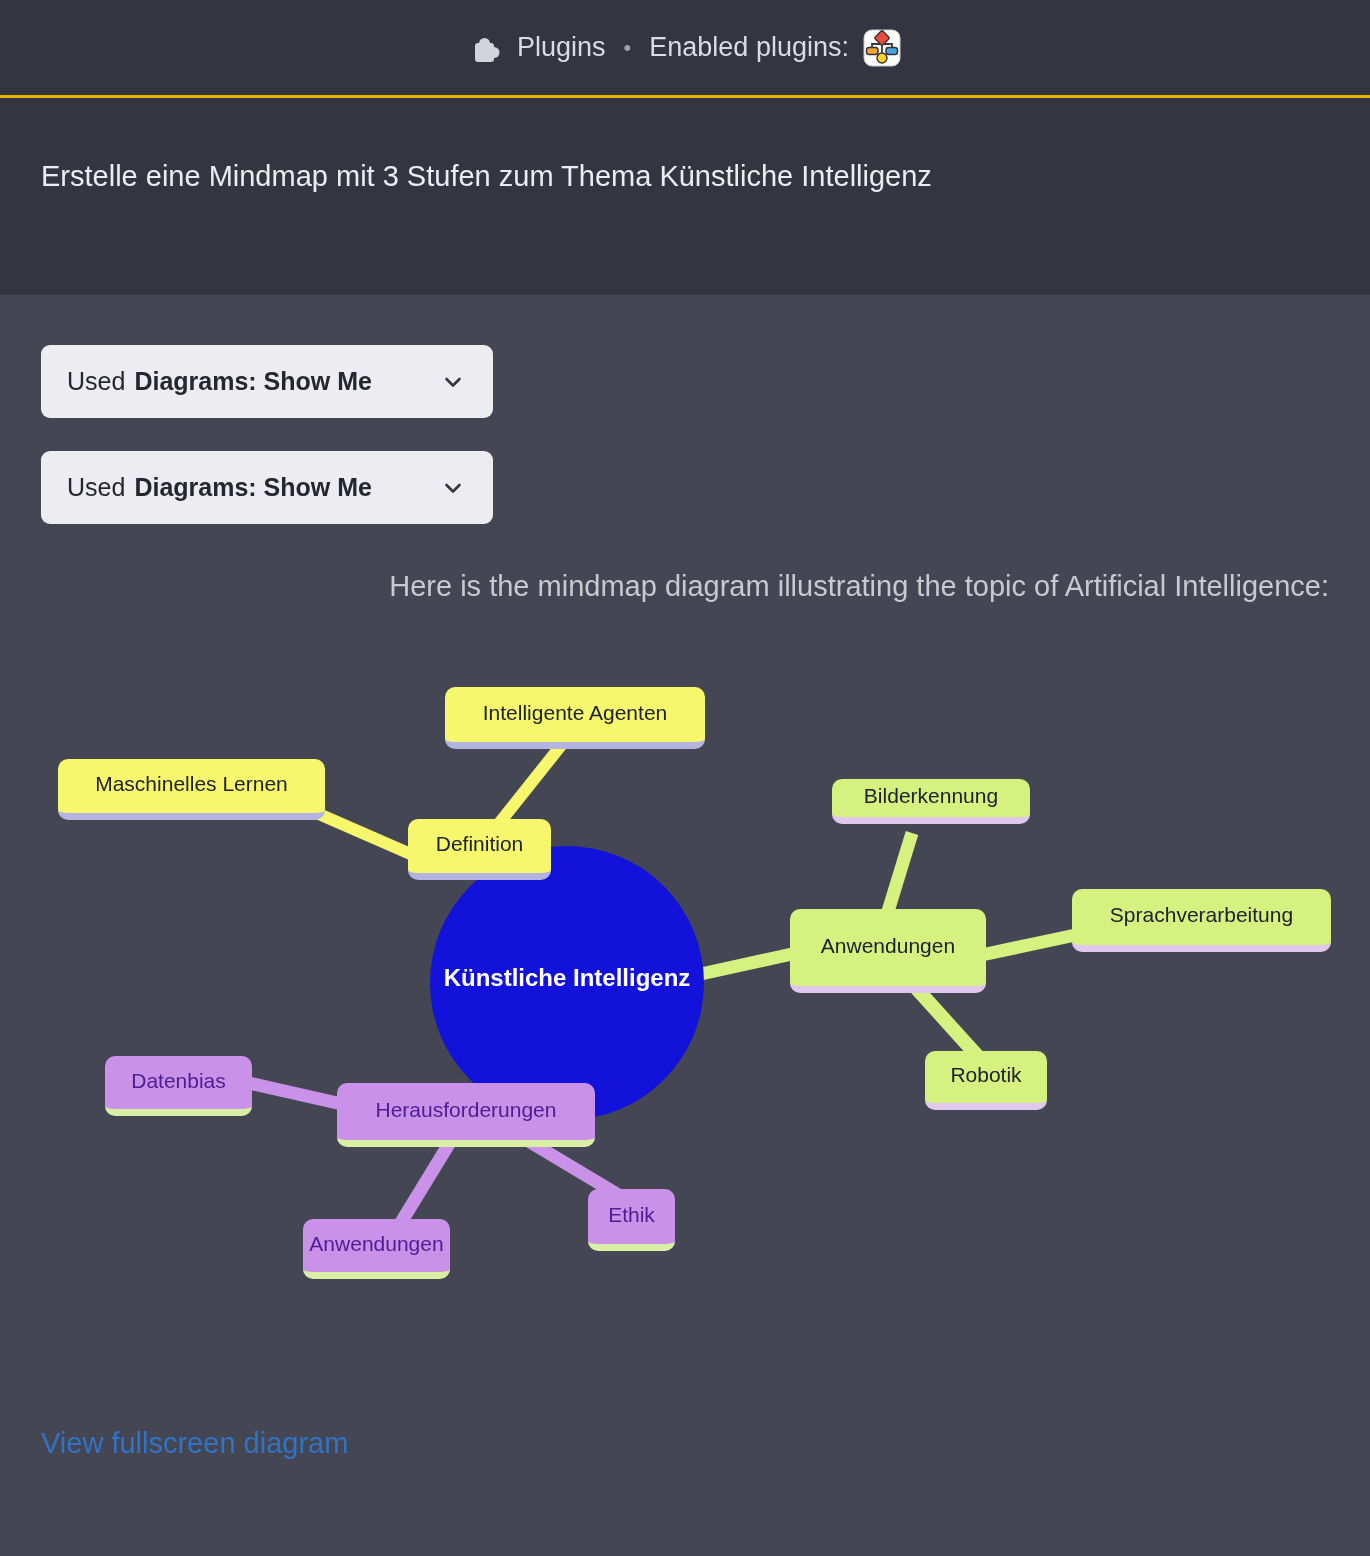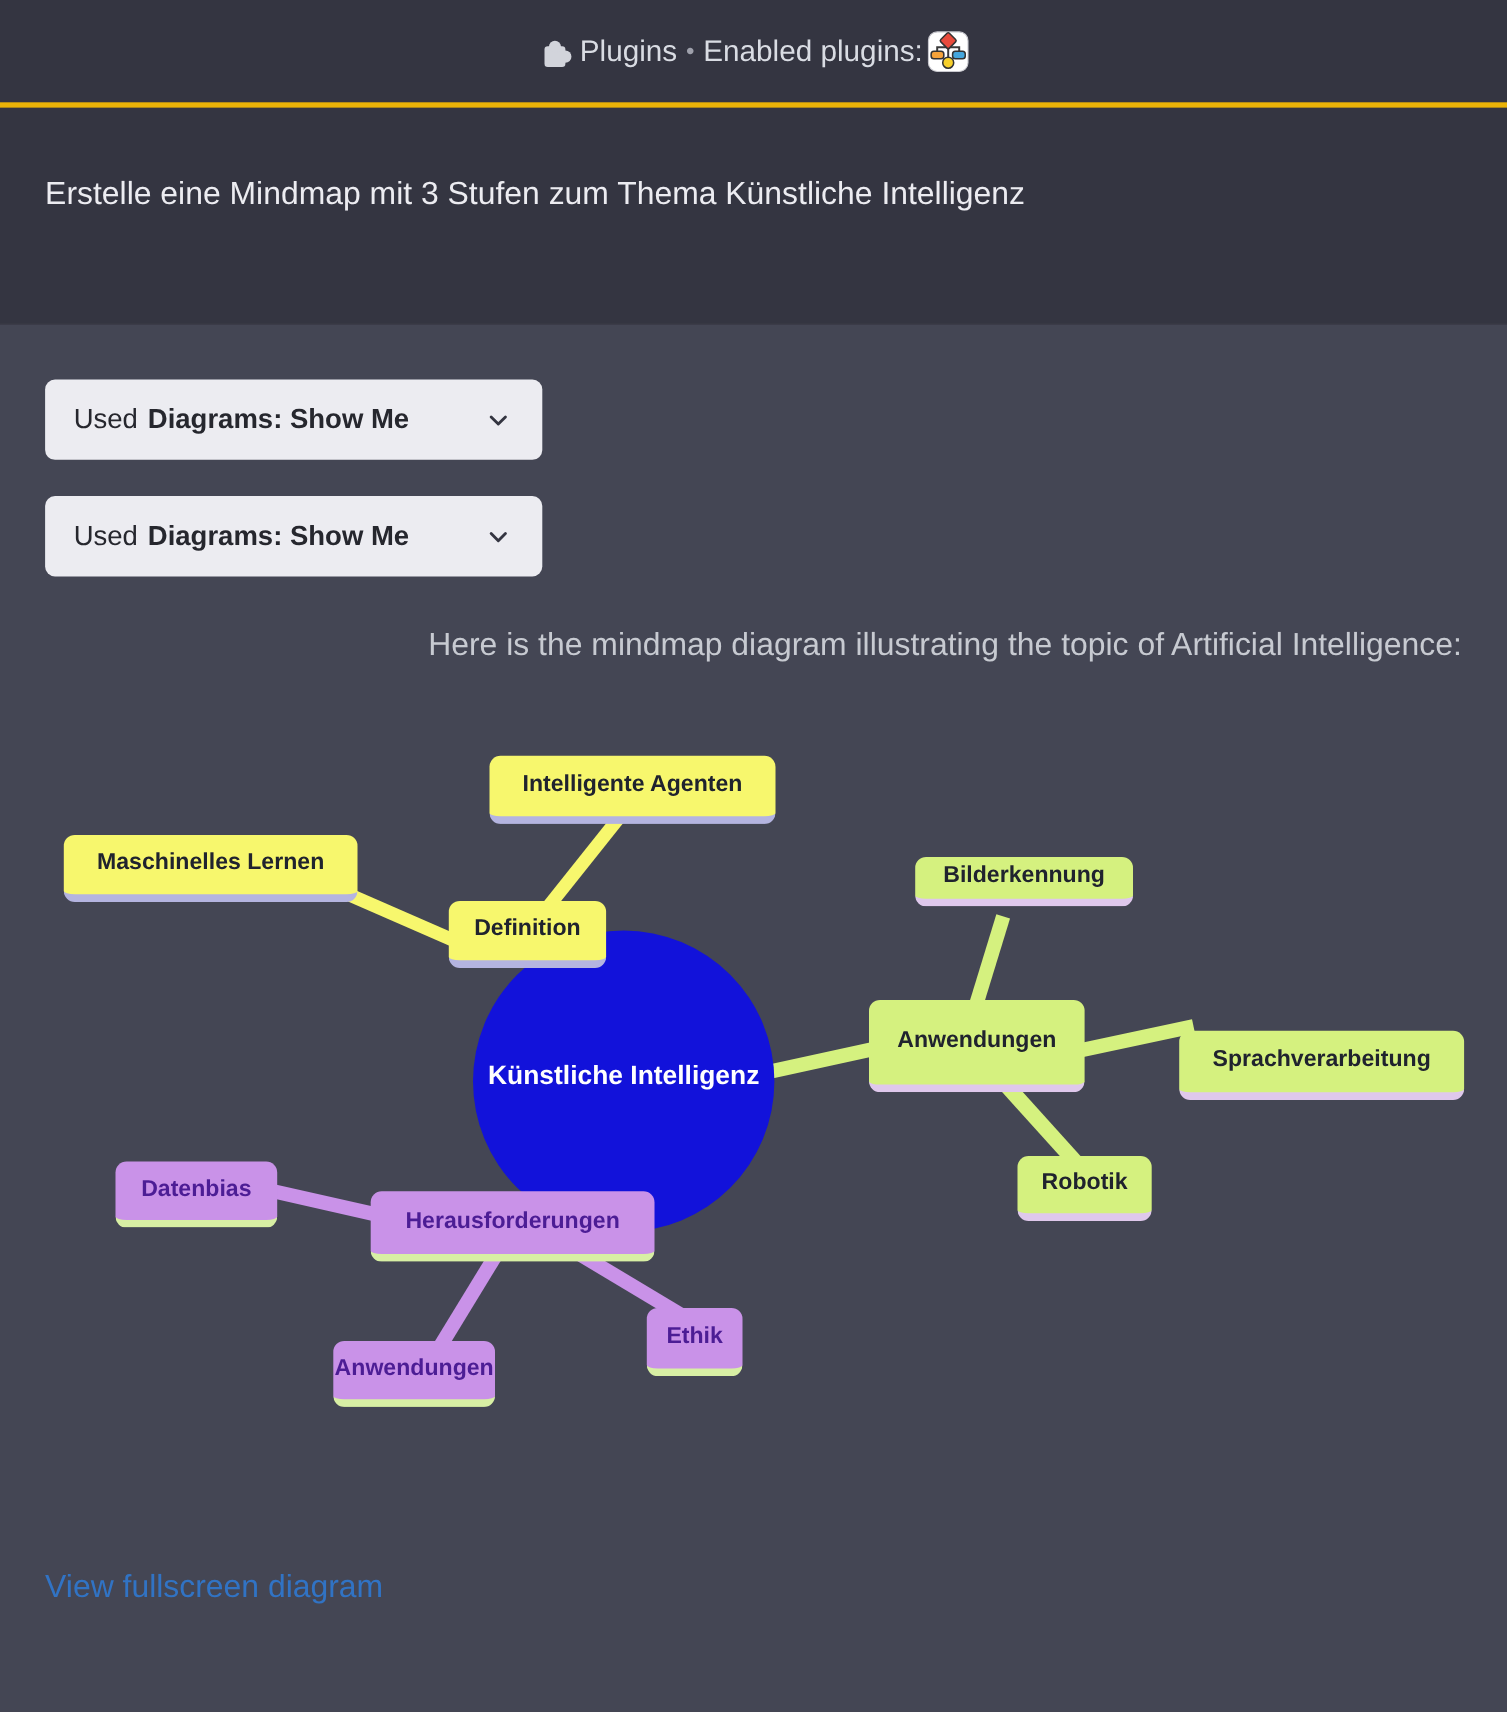--- a/index.html
+++ b/index.html
@@ -9,23 +9,23 @@
     background: #444654;
     font-family: "Liberation Sans", sans-serif;
     overflow: hidden;
     position: relative;
   }
 
   
   .header {
     height: 98px;
     background: #343541;
-    border-bottom: 5px solid #eab308;
+    border-bottom: 3px solid #eab308;
     display: flex; align-items: center; justify-content: center;
-    gap: 4px;
+    gap: 14px;
     color: #d9dce3;
     font-size: 27px;
   }
   .header .sep { color: #9ea0ab; font-size: 22px; margin: 0 4px; }
   .header .icon-wrap { display:flex; align-items:center; }
 
   
   .user-row {
     height: 197px;
     background: #343541;
@@ -70,21 +70,21 @@
     width: 1370px;
     height: 700px;
     margin-left: -41px;
     margin-top: 58px;
   }
   .mindmap svg.wires { position: absolute; left:0; top:0; }
   .mm-node {
     position: absolute;
     border-radius: 10px;
     display: flex; align-items: center; justify-content: center;
-    font-weight: 700;
+    font-weight: 400;
     font-size: 21px;
     padding: 0 10px 4px 10px;
     white-space: nowrap;
   }
   .mm-yellow  { background:#f7f76d; border-bottom:7px solid #b4b4e0; color:#20232e; }
   .mm-green   { background:#d5f17f; border-bottom:7px solid #dfc8ec; color:#20232e; }
   .mm-purple  { background:#c992e8; border-bottom:7px solid #d8efa4; color:#4c1d95; }
   .mm-root-label {
     position: absolute;
     left: 417px; top: 303px; width: 300px;
@@ -180,21 +180,21 @@
     </svg>
 
     <div class="mm-root-label">Künstliche Intelligenz</div>
 
     <div class="mm-node mm-yellow" style="left:445px; top:26px;  width:260px; height:62px;">Intelligente Agenten</div>
     <div class="mm-node mm-yellow" style="left:58px;  top:98px;  width:267px; height:61px;">Maschinelles Lernen</div>
     <div class="mm-node mm-yellow" style="left:408px; top:158px; width:143px; height:61px;">Definition</div>
 
     <div class="mm-node mm-green" style="left:832px;  top:118px; width:198px; height:45px;">Bilderkennung</div>
     <div class="mm-node mm-green" style="left:790px;  top:248px; width:196px; height:84px;">Anwendungen</div>
-    <div class="mm-node mm-green" style="left:1072px; top:228px; width:259px; height:63px;margin-top:48px;">Sprachverarbeitung</div>
+    <div class="mm-node mm-green" style="left:1072px; top:228px; width:259px; height:63px;">Sprachverarbeitung</div>
     <div class="mm-node mm-green" style="left:925px;  top:390px; width:122px; height:59px;">Robotik</div>
 
     <div class="mm-node mm-purple" style="left:105px; top:395px; width:147px; height:60px;">Datenbias</div>
     <div class="mm-node mm-purple" style="left:337px; top:422px; width:258px; height:64px;">Herausforderungen</div>
     <div class="mm-node mm-purple" style="left:303px; top:558px; width:147px; height:60px;">Anwendungen</div>
     <div class="mm-node mm-purple" style="left:588px; top:528px; width:87px;  height:62px;">Ethik</div>
   </div>
 
   <a class="diagram-link link-1">View fullscreen diagram</a>
 

